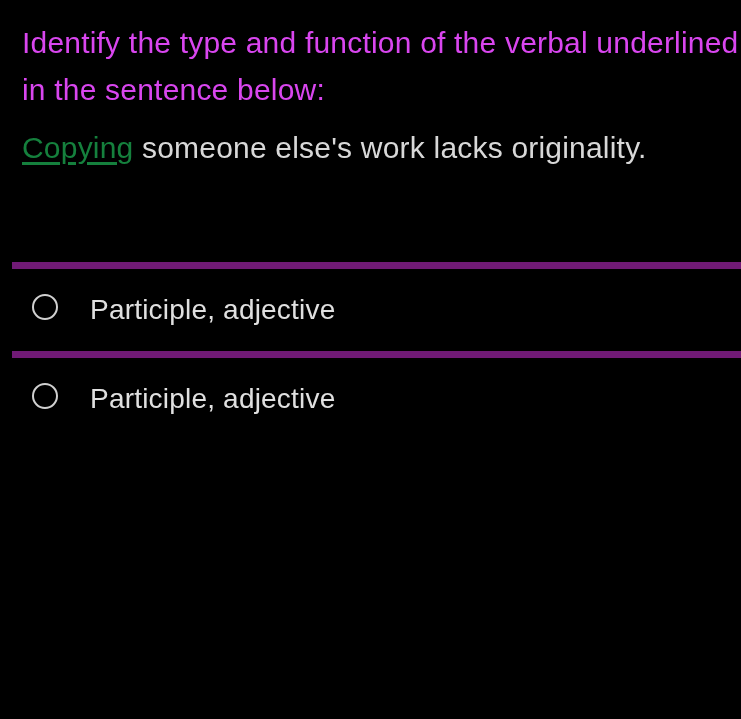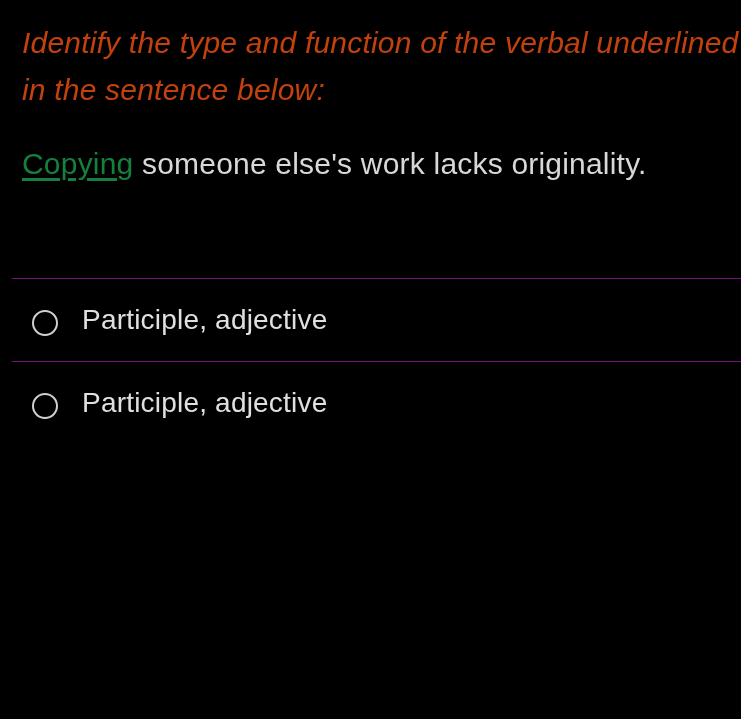--- a/index.html
+++ b/index.html
@@ -12,48 +12,48 @@
       color: #e8e8e8;
       font-family: 'Segoe UI', 'Helvetica Neue', Arial, sans-serif;
       width: 741px;
       height: 719px;
       padding: 20px 0 0 22px;
       overflow: hidden;
     }
     .question-text {
       font-size: 30px;
       line-height: 1.55;
-      color: #c2410c;
-      margin-bottom: 28px;
+      color: #d946ef;
+      margin-bottom: 12px;
       font-weight: 400;
       letter-spacing: 0.2px;
-      font-style: italic;
     }
     .sentence {
       font-size: 30px;
       line-height: 1.55;
       color: #d8d8d8;
       margin-bottom: 90px;
       font-weight: 400;
       letter-spacing: 0.2px;
     }
     .underlined {
       text-decoration: underline;
       text-underline-offset: 4px;
       color: #15803d;
     }
     .options {
       margin-left: -10px;
     }
     .option {
       display: flex;
-      align-items: flex-end;
-      border-top: 1px solid #701a75;
+      align-items: flex-start;
+      border-top: 7px solid #701a75;
       padding: 25px 0 25px 20px;
       cursor: pointer;
+      gap: 8px;
     }
     .radio-circle {
       width: 26px;
       height: 26px;
       border: 2.5px solid #d0d0d0;
       border-radius: 50%;
       flex-shrink: 0;
       margin-right: 24px;
     }
     .option-label {

